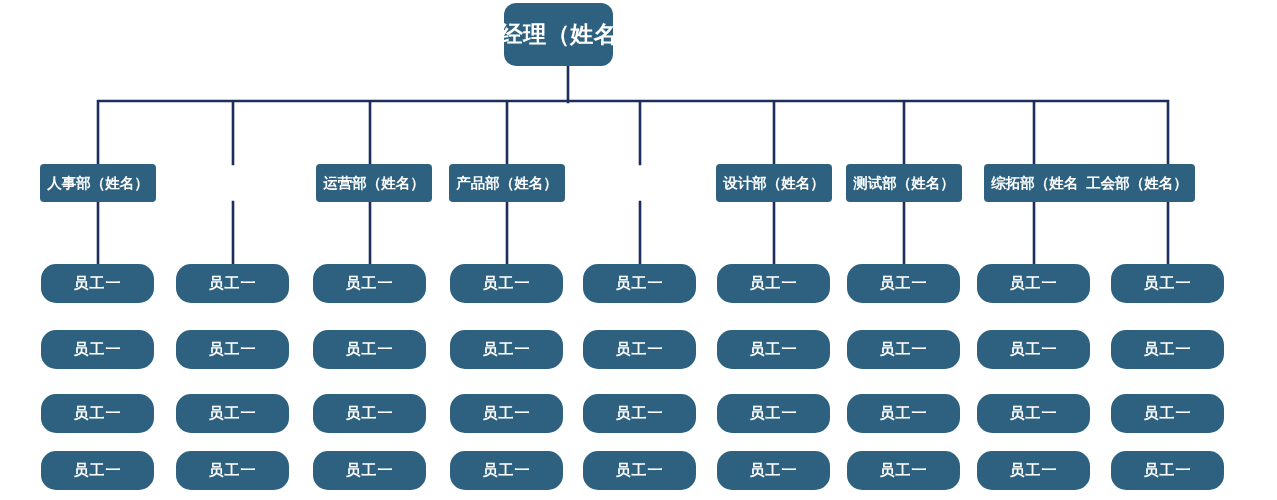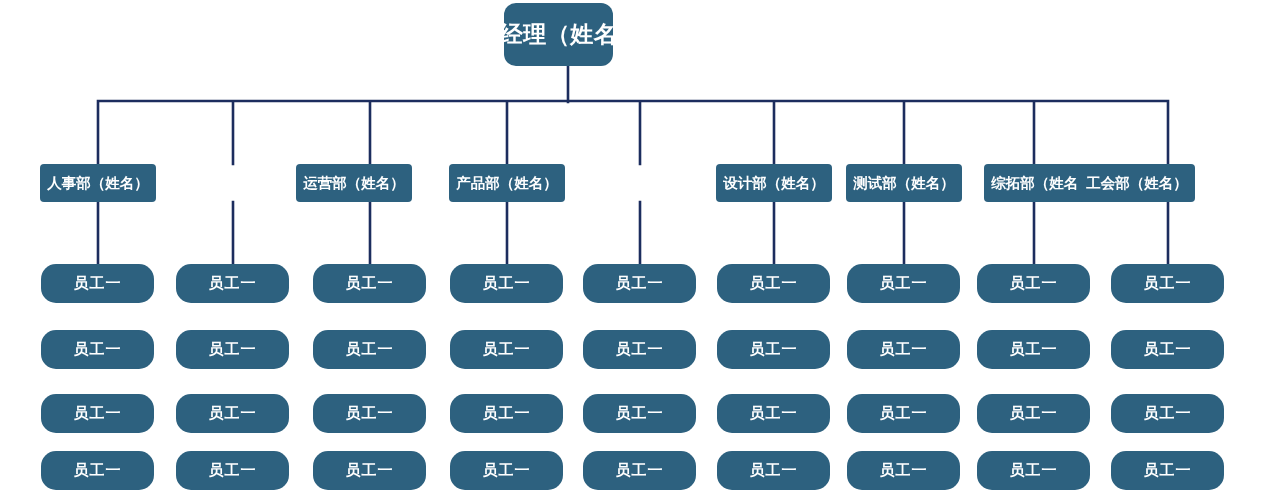--- a/index.html
+++ b/index.html
@@ -47,21 +47,21 @@
   <div class="node emp" style="left:41px;top:264px">员工一</div>
   <div class="node emp" style="left:41px;top:330px">员工一</div>
   <div class="node emp" style="left:41px;top:394px">员工一</div>
   <div class="node emp" style="left:41px;top:451px">员工一</div>
 
   <div class="node emp" style="left:176px;top:264px">员工一</div>
   <div class="node emp" style="left:176px;top:330px">员工一</div>
   <div class="node emp" style="left:176px;top:394px">员工一</div>
   <div class="node emp" style="left:176px;top:451px">员工一</div>
 
-  <div class="node dept" style="left:296px">运营部（姓名）</div>
+  <div class="node dept" style="left:316px">运营部（姓名）</div>
   <div class="node emp" style="left:313px;top:264px">员工一</div>
   <div class="node emp" style="left:313px;top:330px">员工一</div>
   <div class="node emp" style="left:313px;top:394px">员工一</div>
   <div class="node emp" style="left:313px;top:451px">员工一</div>
 
   <div class="node dept" style="left:449px">产品部（姓名）</div>
   <div class="node emp" style="left:450px;top:264px">员工一</div>
   <div class="node emp" style="left:450px;top:330px">员工一</div>
   <div class="node emp" style="left:450px;top:394px">员工一</div>
   <div class="node emp" style="left:450px;top:451px">员工一</div>

